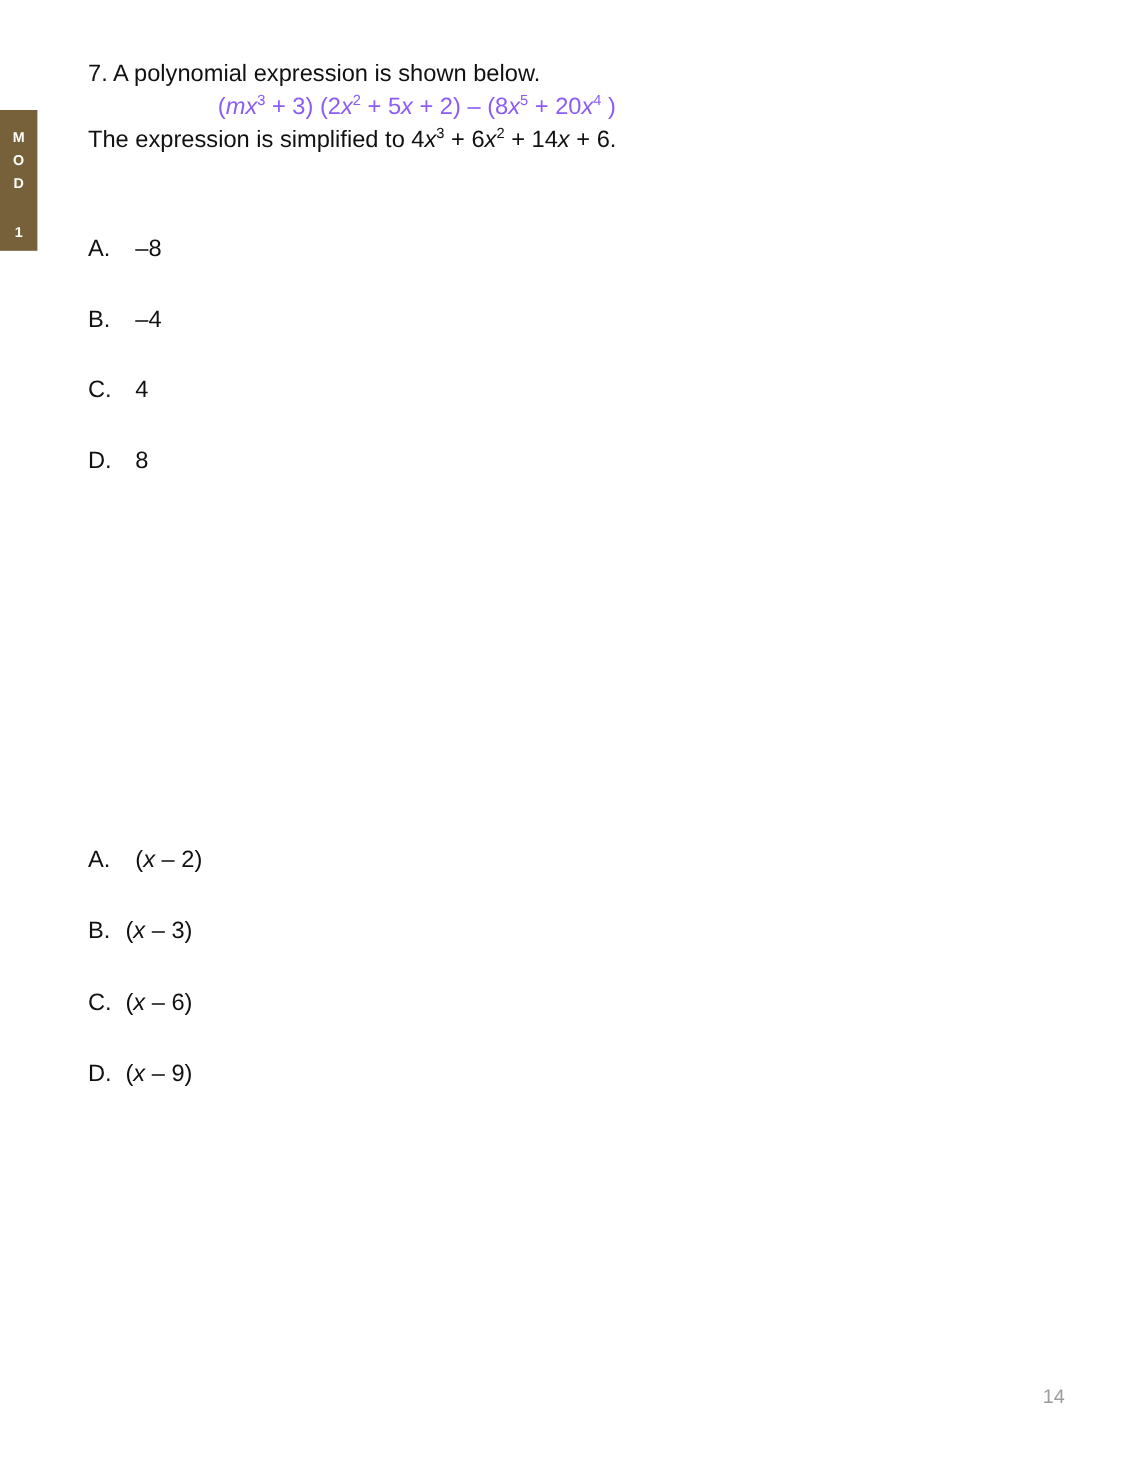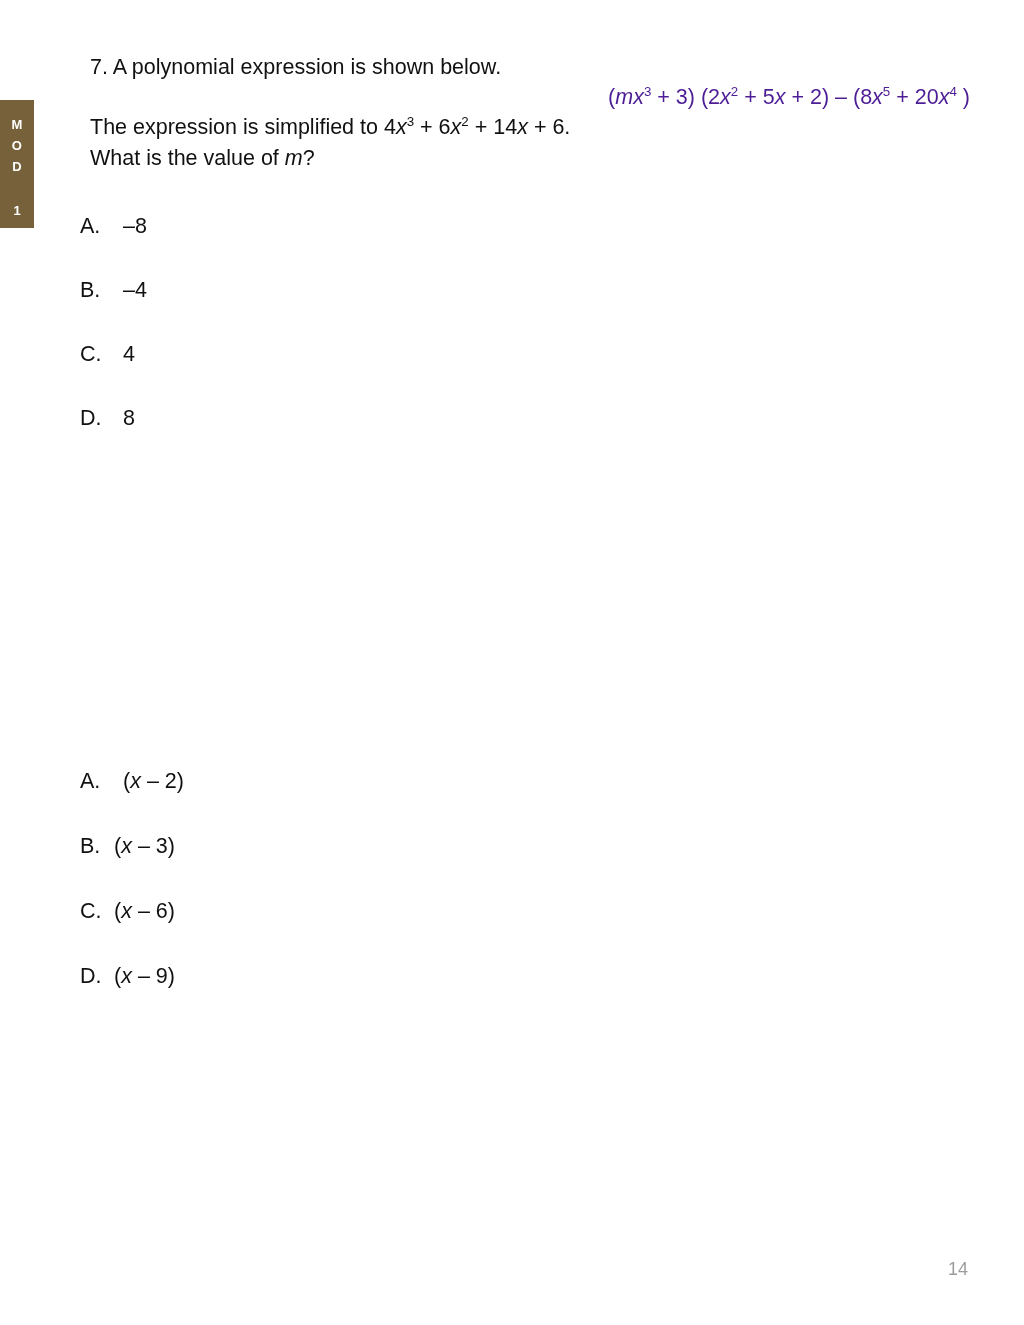--- a/index.html
+++ b/index.html
@@ -50,37 +50,35 @@
     left: 0;
     top: 0;
     width: 1024px;
     height: 1325px;
   }
 
   .question-block {
     position: absolute;
     left: 80px;
     width: 880px;
-    margin-left: 10px;
   }
 
   .q-line {
     font-size: 21.5px;
     line-height: 30px;
     color: #111111;
     white-space: pre-wrap;
     font-family: "Liberation Sans", sans-serif;
   }
 
   .q-expression {
     font-size: 21.5px;
     line-height: 30px;
     padding-left: 118px;
-    color: #4c1d95;
-    text-align: right;
+    color: #8b5cf6;
   }
 
   .q-stem {
     font-size: 21.5px;
     line-height: 31px;
     color: #111111;
   }
 
   
   i.var {
@@ -139,21 +137,20 @@
   </div>
 
   <div class="question-block" style="top:52px;">
 
     <div class="q-line">7. A polynomial expression is shown below.</div>
 
     <div class="q-expression"><span>(</span><i class="var">m</i><i class="var">x</i><sup class="exp">3</sup><span> + 3) (2</span><i class="var">x</i><sup class="exp">2</sup><span> + 5</span><i class="var">x</i><span> + 2) – (8</span><i class="var">x</i><sup class="exp">5</sup><span> + 20</span><i class="var">x</i><sup class="exp">4</sup><span> )</span></div>
 
     <div class="q-stem"><span>The expression is simplified to 4</span><i class="var">x</i><sup class="exp">3</sup><span> + 6</span><i class="var">x</i><sup class="exp">2</sup><span> + 14</span><i class="var">x</i><span> + 6.</span></div>
 
-    <div class="q-stem"><span>What is the value of </span><i class="var">m</i><span>?</span></div>
   </div>
 
   <div class="options" style="top:211px;">
     <div class="option-row extra-indent" style="margin-bottom:34px;">
       <span class="option-letter">A.</span>
       <span class="option-text">–8</span>
     </div>
     <div class="option-row extra-indent" style="margin-bottom:34px;">
       <span class="option-letter">B.</span>
       <span class="option-text">–4</span>

